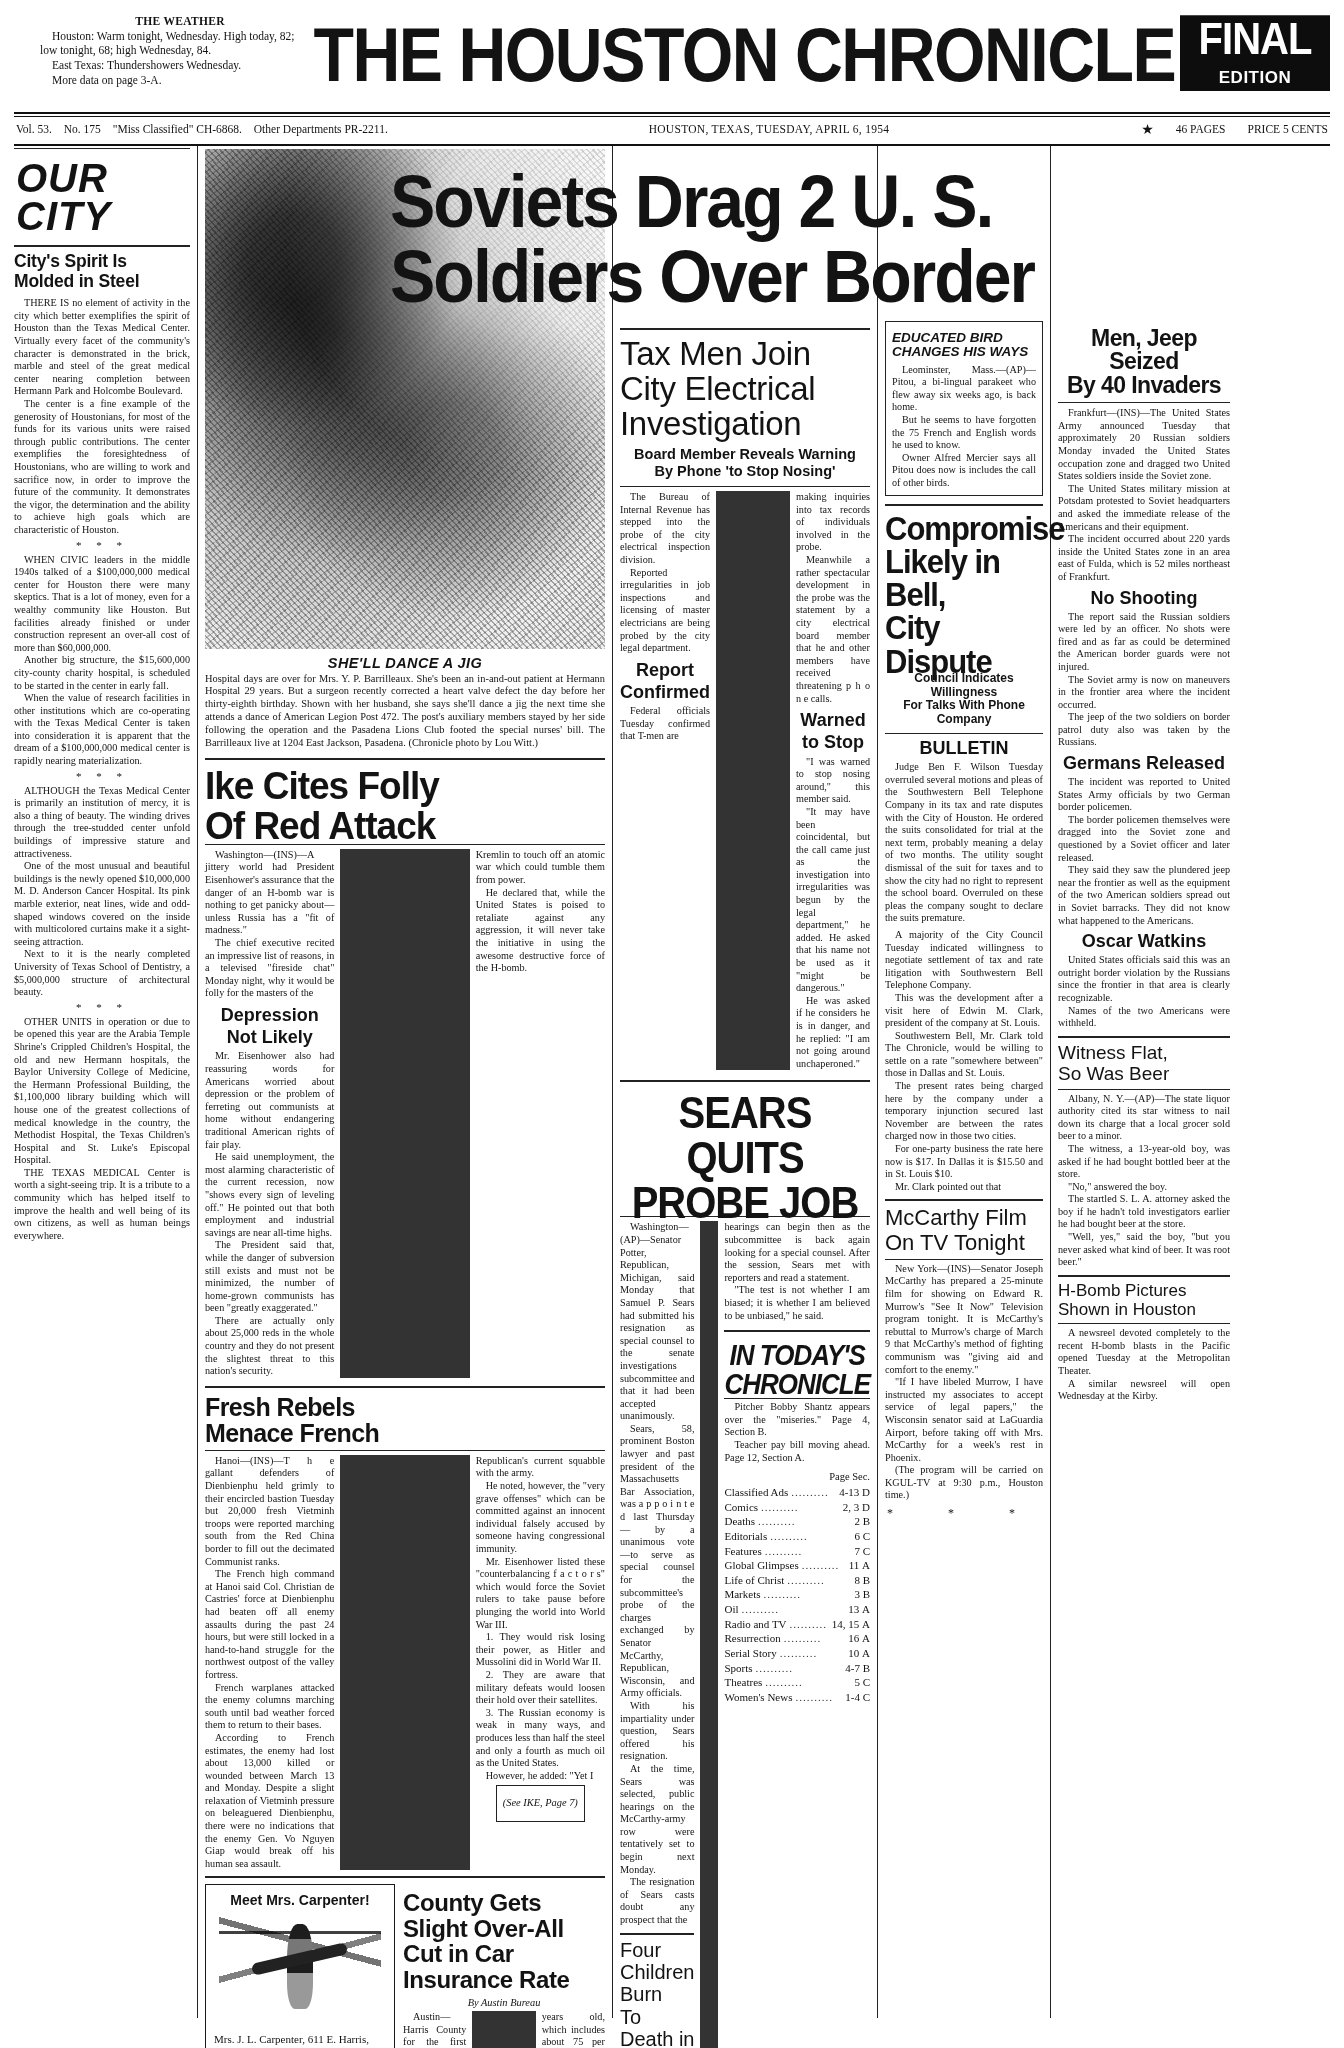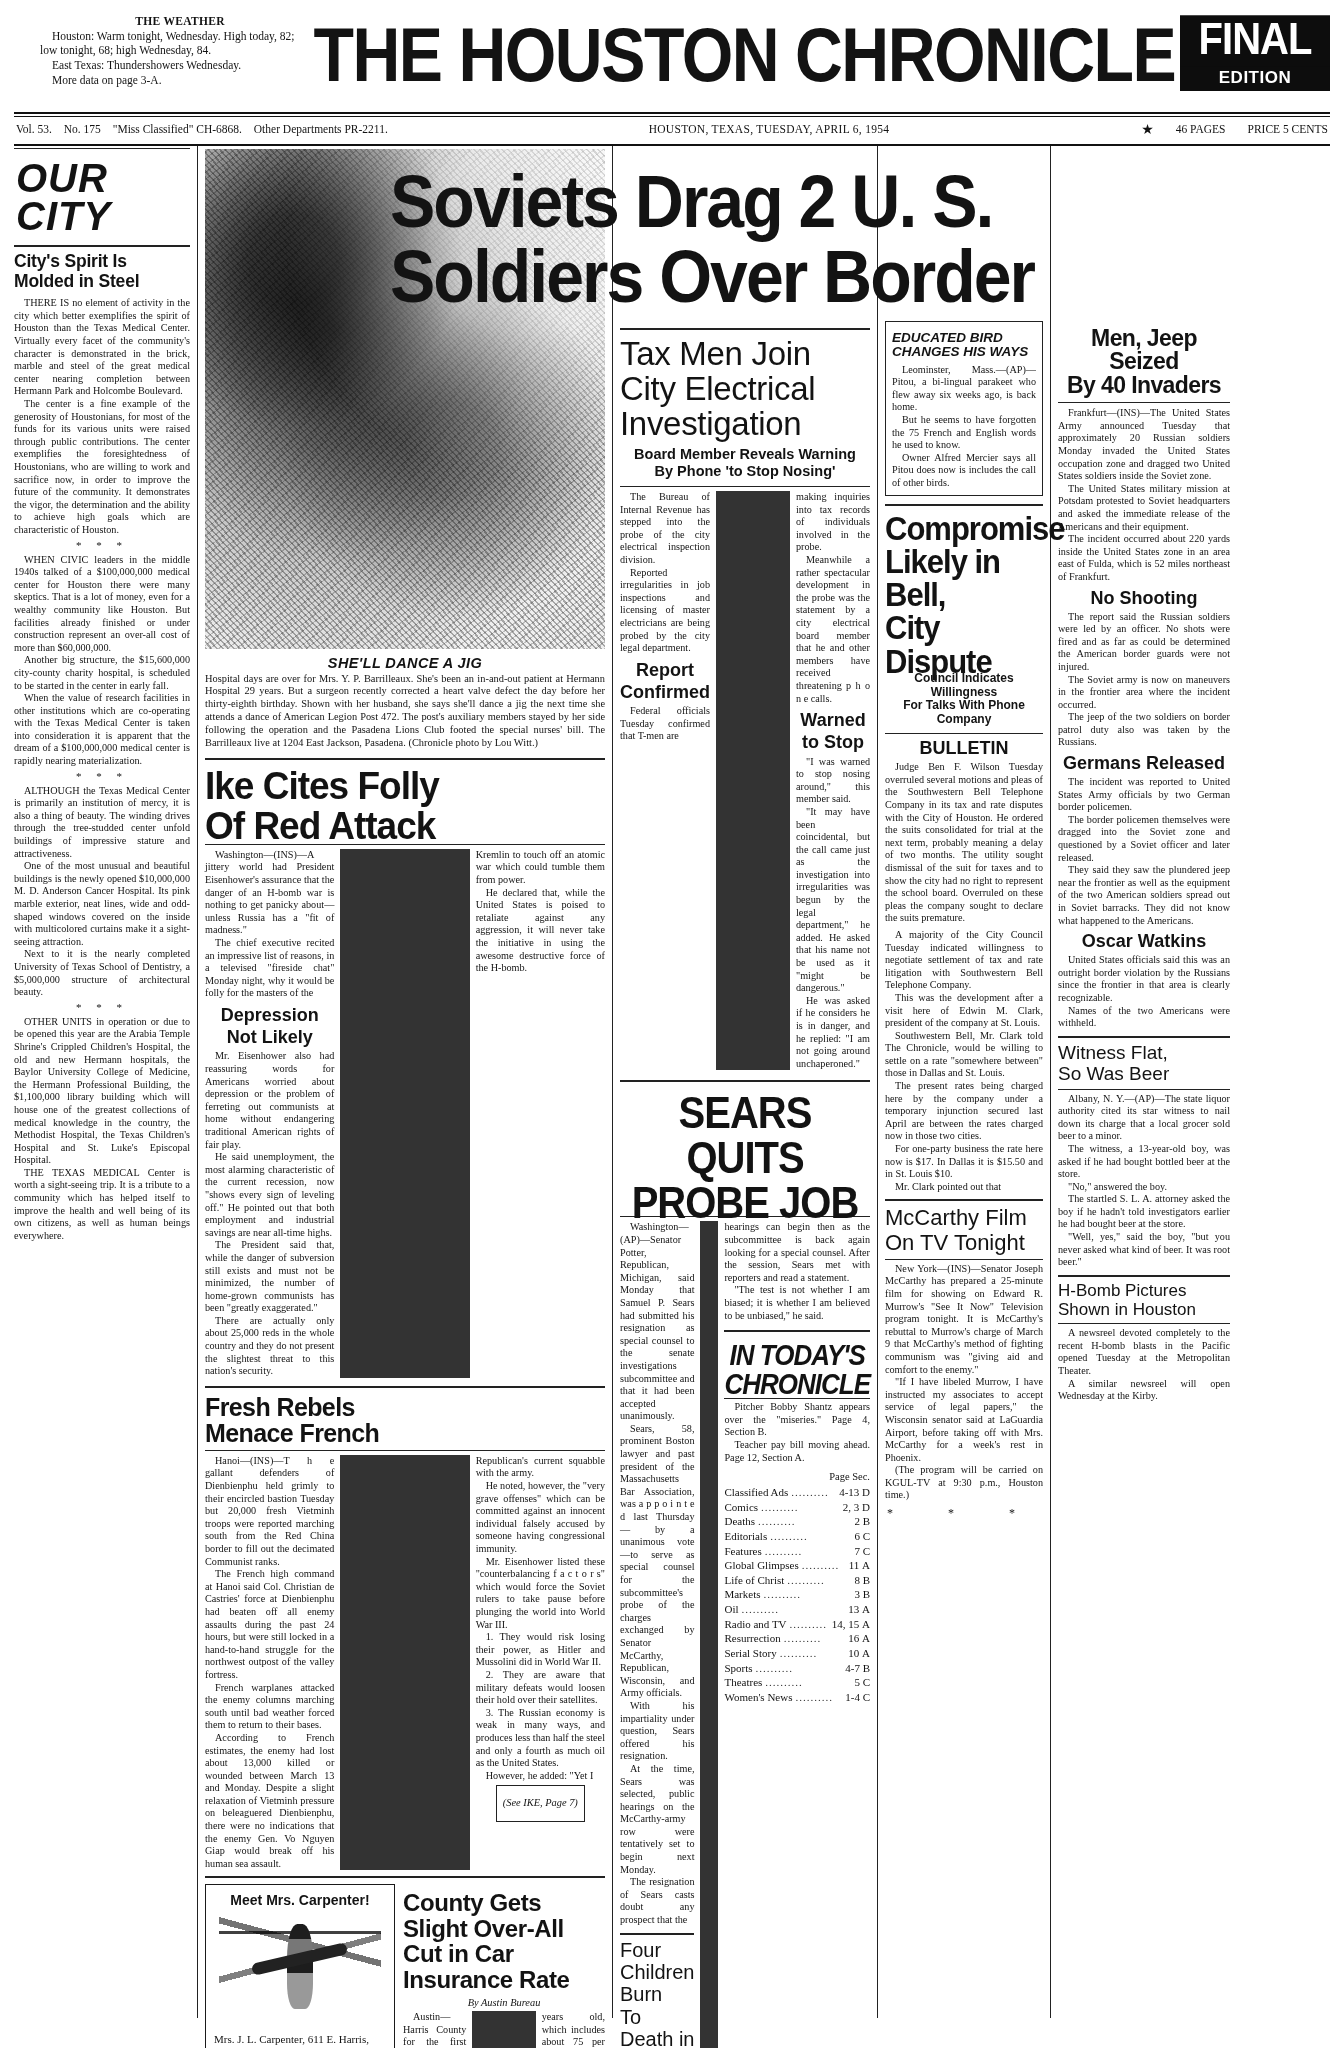--- a/index.html
+++ b/index.html
@@ -505,21 +505,21 @@
       </div>
       <div class="hr-hair" style="margin-bottom:3px;"></div>
       <div class="smallcap-head">BULLETIN</div>
       <div class="bt">
         <p>Judge Ben F. Wilson Tuesday overruled several motions and pleas of the Southwestern Bell Telephone Company in its tax and rate disputes with the City of Houston. He ordered the suits consolidated for trial at the next term, probably meaning a delay of two months. The utility sought dismissal of the suit for taxes and to show the city had no right to represent the school board. Overruled on these pleas the company sought to declare the suits premature.</p>
       </div>
       <div class="bt" style="margin-top:4px;">
         <p>A majority of the City Council Tuesday indicated willingness to negotiate settlement of tax and rate litigation with Southwestern Bell Telephone Company.</p>
         <p>This was the development after a visit here of Edwin M. Clark, president of the company at St. Louis.</p>
         <p>Southwestern Bell, Mr. Clark told The Chronicle, would be willing to settle on a rate "somewhere between" those in Dallas and St. Louis.</p>
-        <p>The present rates being charged here by the company under a temporary injunction secured last April are between the rates charged now in those two cities.</p>
+        <p>The present rates being charged here by the company under a temporary injunction secured last November are between the rates charged now in those two cities.</p>
         <p>For one-party business the rate here now is $17. In Dallas it is $15.50 and in St. Louis $10.</p>
         <p>Mr. Clark pointed out that</p>
       </div>
 
       <div class="hr-med" style="margin-top:6px;"></div>
       <div class="hl-lite">
         <div>McCarthy Film</div>
         <div>On TV Tonight</div>
       </div>
       <div class="hr-hair" style="margin-bottom:3px;"></div>

